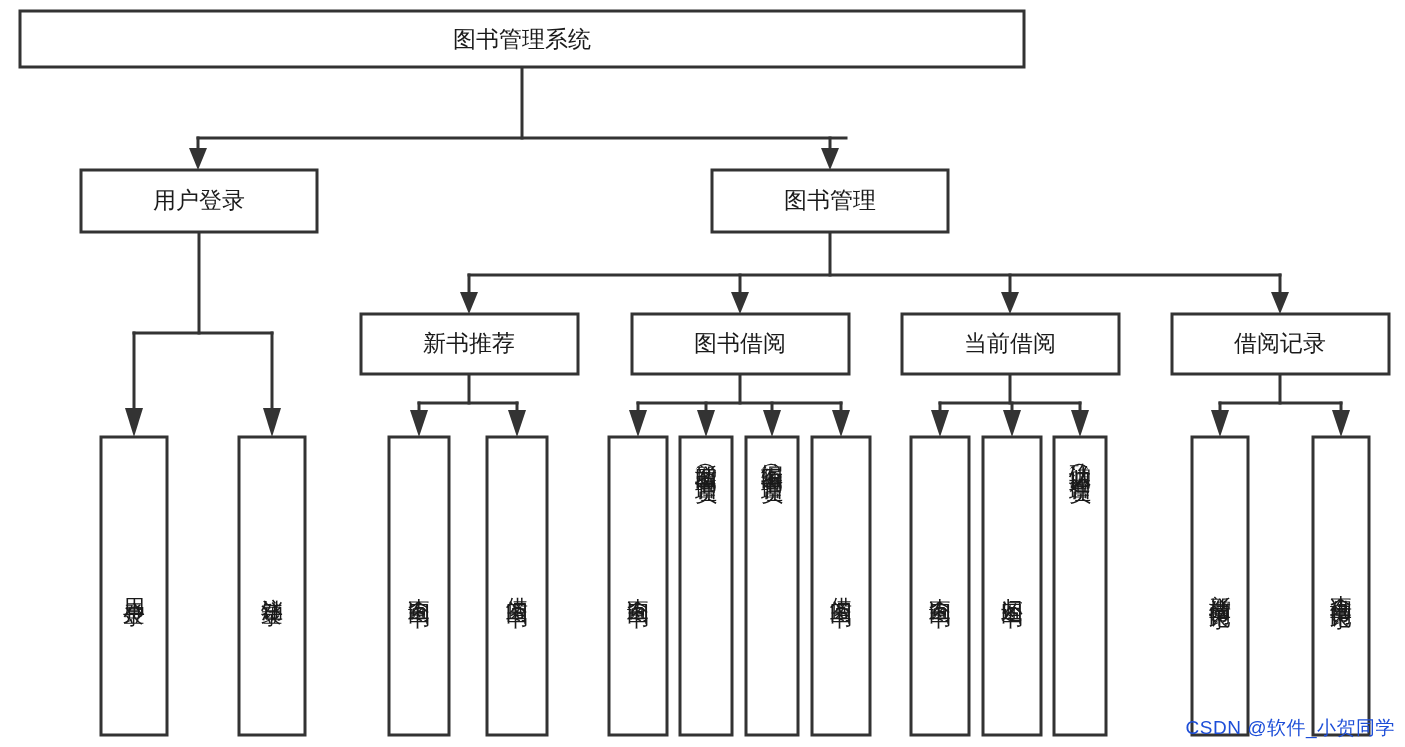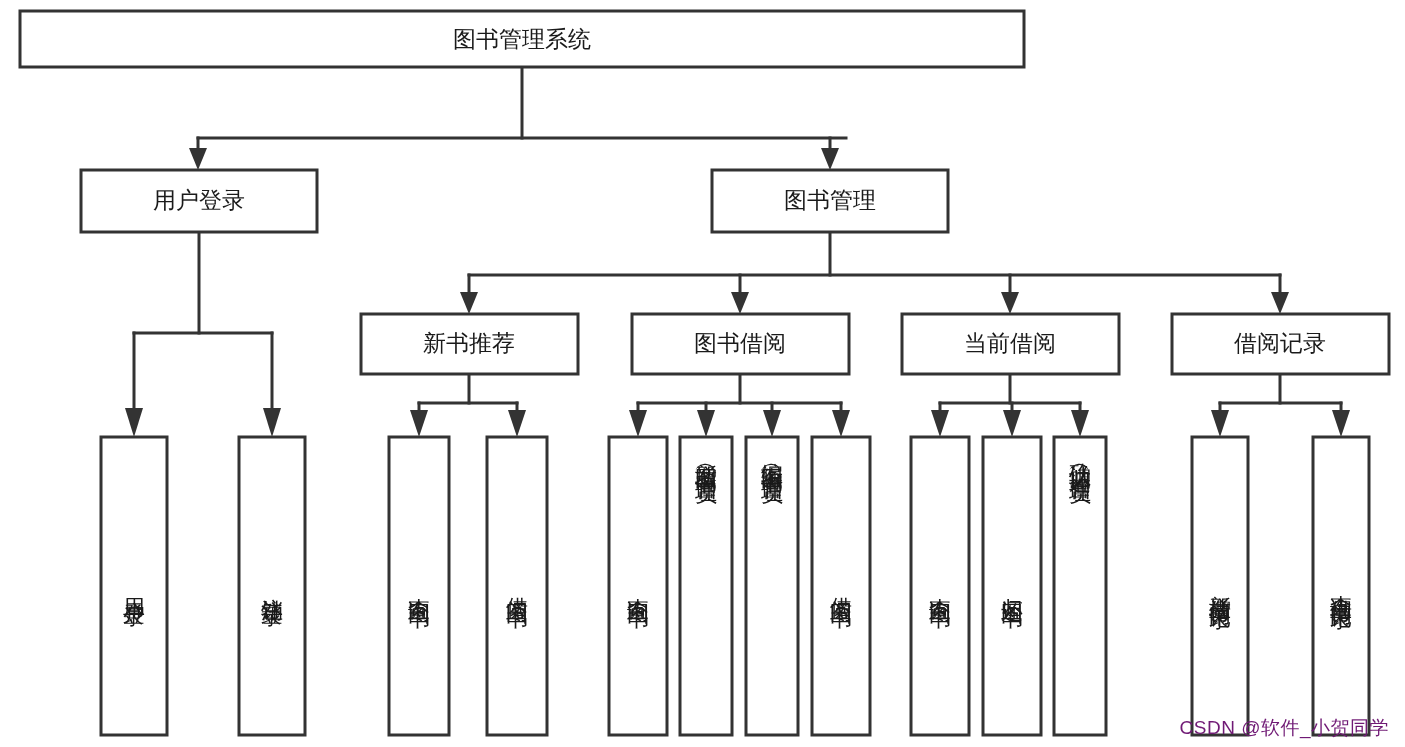--- a/index.html
+++ b/index.html
@@ -65,25 +65,25 @@
     text-orientation: upright;
     letter-spacing: 3px;
     font-family: "Liberation Sans", "DejaVu Sans", sans-serif;
     font-size: 22px;
     color: #1a1a1a;
     line-height: 1;
     white-space: nowrap;
   }
   .watermark {
     position: absolute;
-    right: 16px;
+    right: 10px;
     bottom: 6px;
     font-family: "Liberation Sans", "DejaVu Sans", sans-serif;
     font-size: 19px;
-    color: #701a75;
+    color: #1d4ed8;
     letter-spacing: 0.5px;
     white-space: nowrap;
   }
 </style>
 </head>
 <body>
 
 <div id="diagram-root">
 
   <svg class="flow" viewBox="0 0 1405 747" xmlns="http://www.w3.org/2000/svg">

